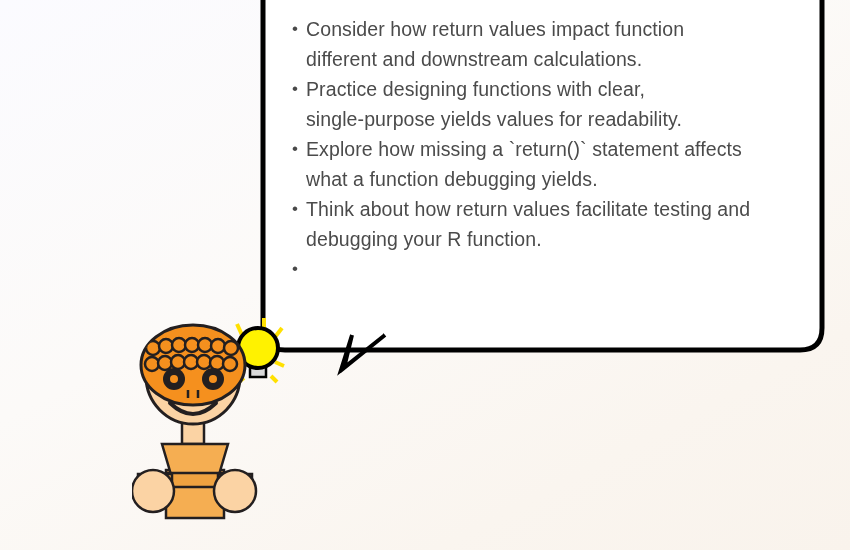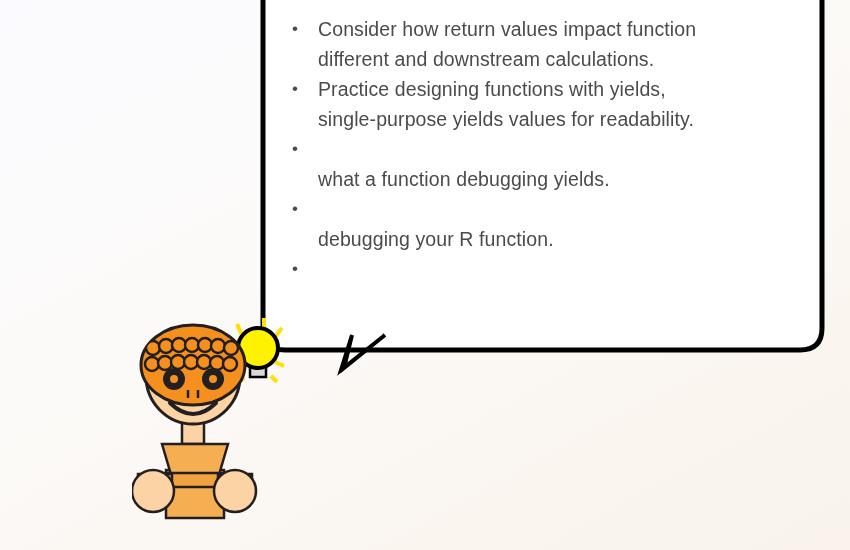--- a/index.html
+++ b/index.html
@@ -44,21 +44,20 @@
     font-size: 17px;
     line-height: 30px;
     text-align: left;
   }
   .bullet-text {
     color: #4b4b4b;
     font-size: 19.5px;
     line-height: 30px;
     letter-spacing: 0.1px;
     white-space: pre-line;
-    margin-left: 12px;
   }
   #character {
     position: absolute;
     left: 132px;
     top: 318px;
     width: 160px;
     height: 205px;
   }
 </style>
 </head>
@@ -85,29 +84,29 @@
              Z" fill="#000000" stroke="#000000" stroke-width="4" stroke-linejoin="miter"></path>
   </svg>
 
   <div id="bubble-text">
     <div class="bullet-row">
       <span class="bullet-dot">•</span>
       <span class="bullet-text"><span>Consider how return values impact function</span><br><span>different and downstream calculations.</span></span>
     </div>
     <div class="bullet-row">
       <span class="bullet-dot">•</span>
-      <span class="bullet-text"><span>Practice designing functions with yields,</span><br><span>single-purpose yields values for readability.</span></span>
+      <span class="bullet-text"><span>Practice designing functions with clear,</span><br><span>single-purpose yields values for readability.</span></span>
     </div>
     <div class="bullet-row">
       <span class="bullet-dot">•</span>
-      <span class="bullet-text"><br><span>what a function debugging yields.</span></span>
+      <span class="bullet-text"><span>Explore how missing a `return()` statement affects</span><br><span>what a function debugging yields.</span></span>
     </div>
     <div class="bullet-row">
       <span class="bullet-dot">•</span>
-      <span class="bullet-text"><br><span>debugging your R function.</span></span>
+      <span class="bullet-text"><span>Think about how return values facilitate testing and</span><br><span>debugging your R function.</span></span>
     </div>
     <div class="bullet-row">
       <span class="bullet-dot">•</span>
     </div>
   </div>
 
   <svg id="character" viewBox="0 0 160 205">
     <defs>
       <clipPath id="hairClip">
         <ellipse cx="61" cy="47" rx="52" ry="40"></ellipse>

